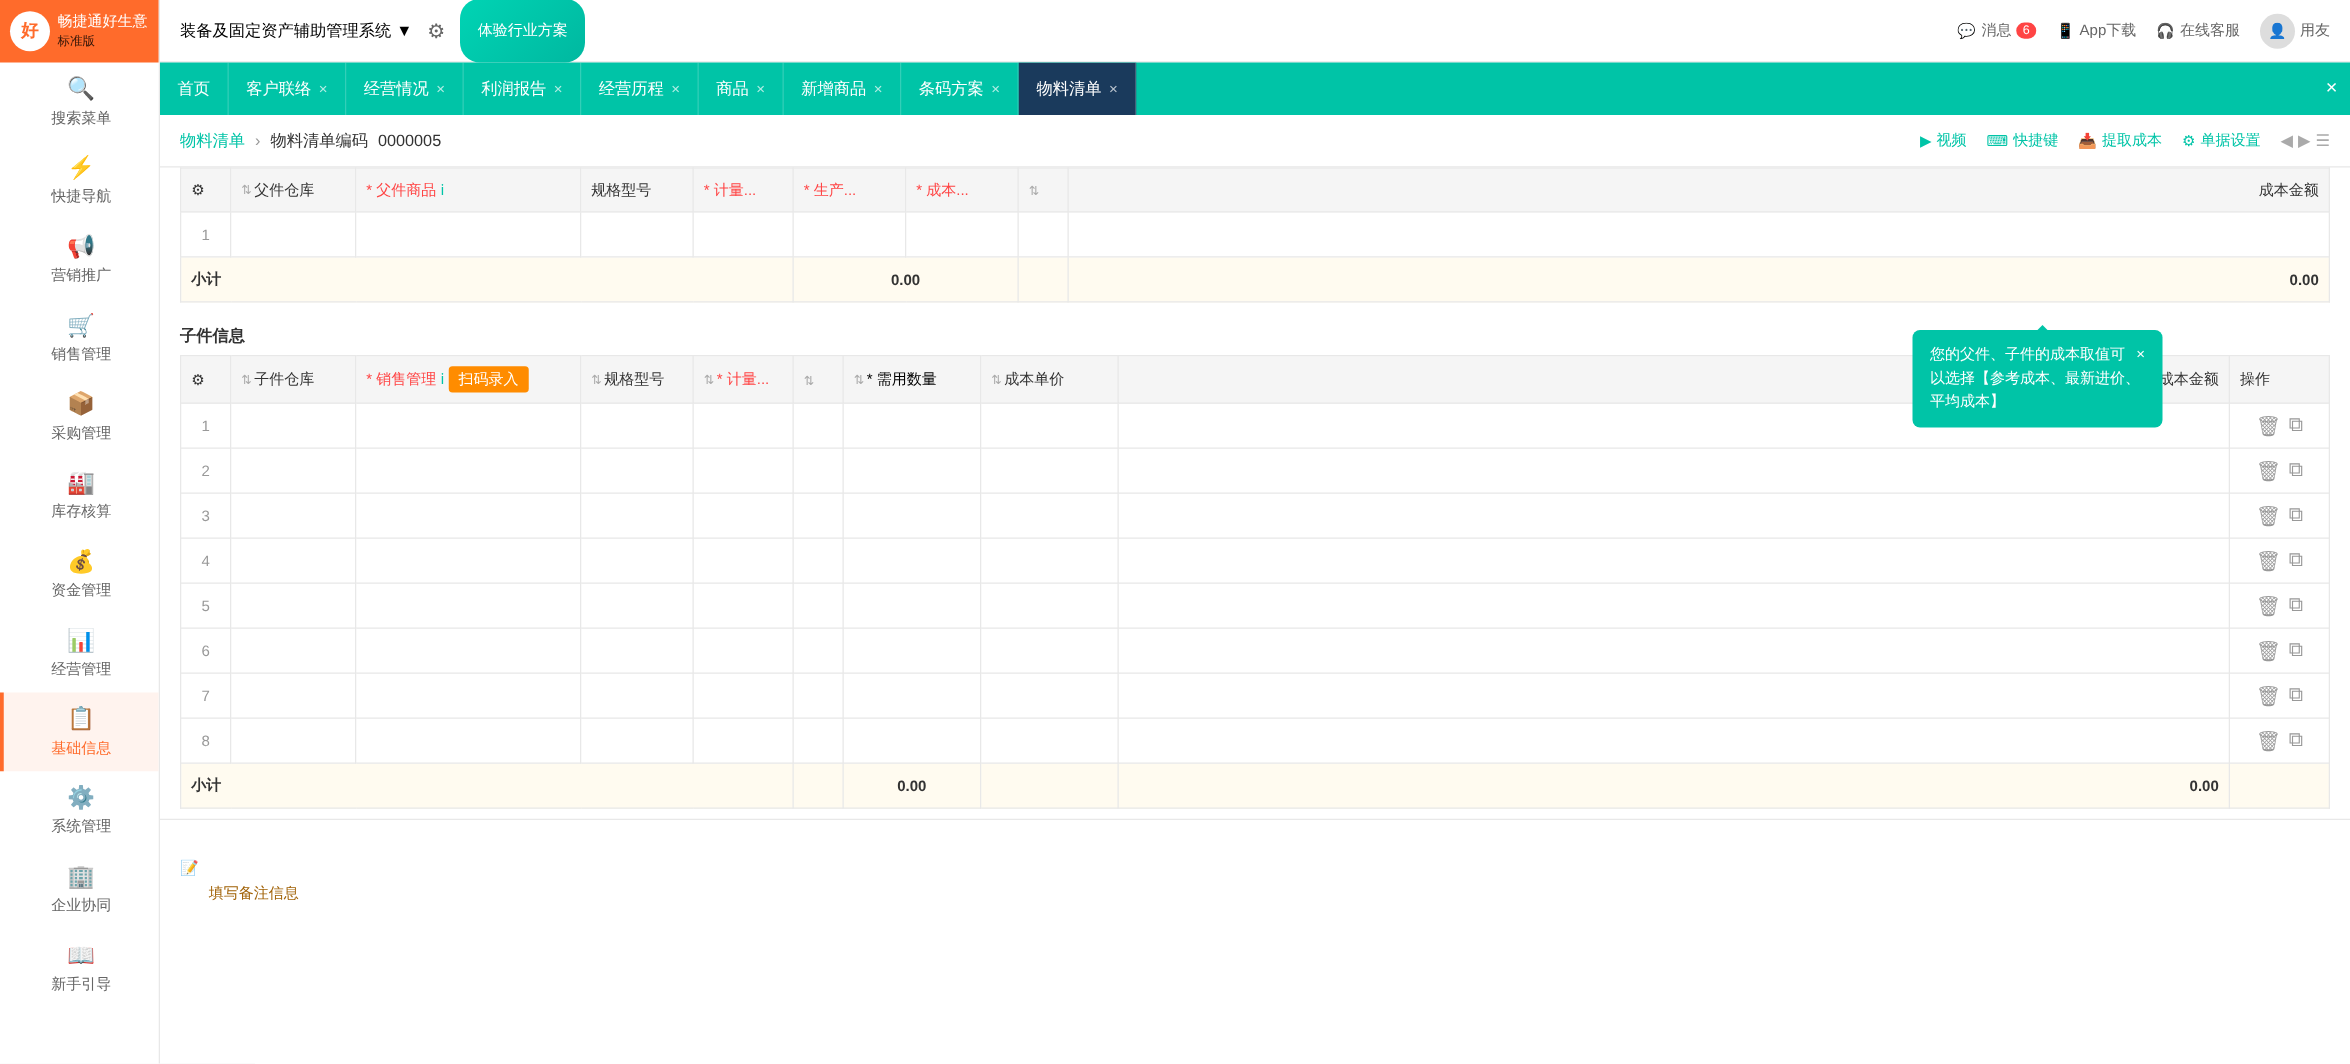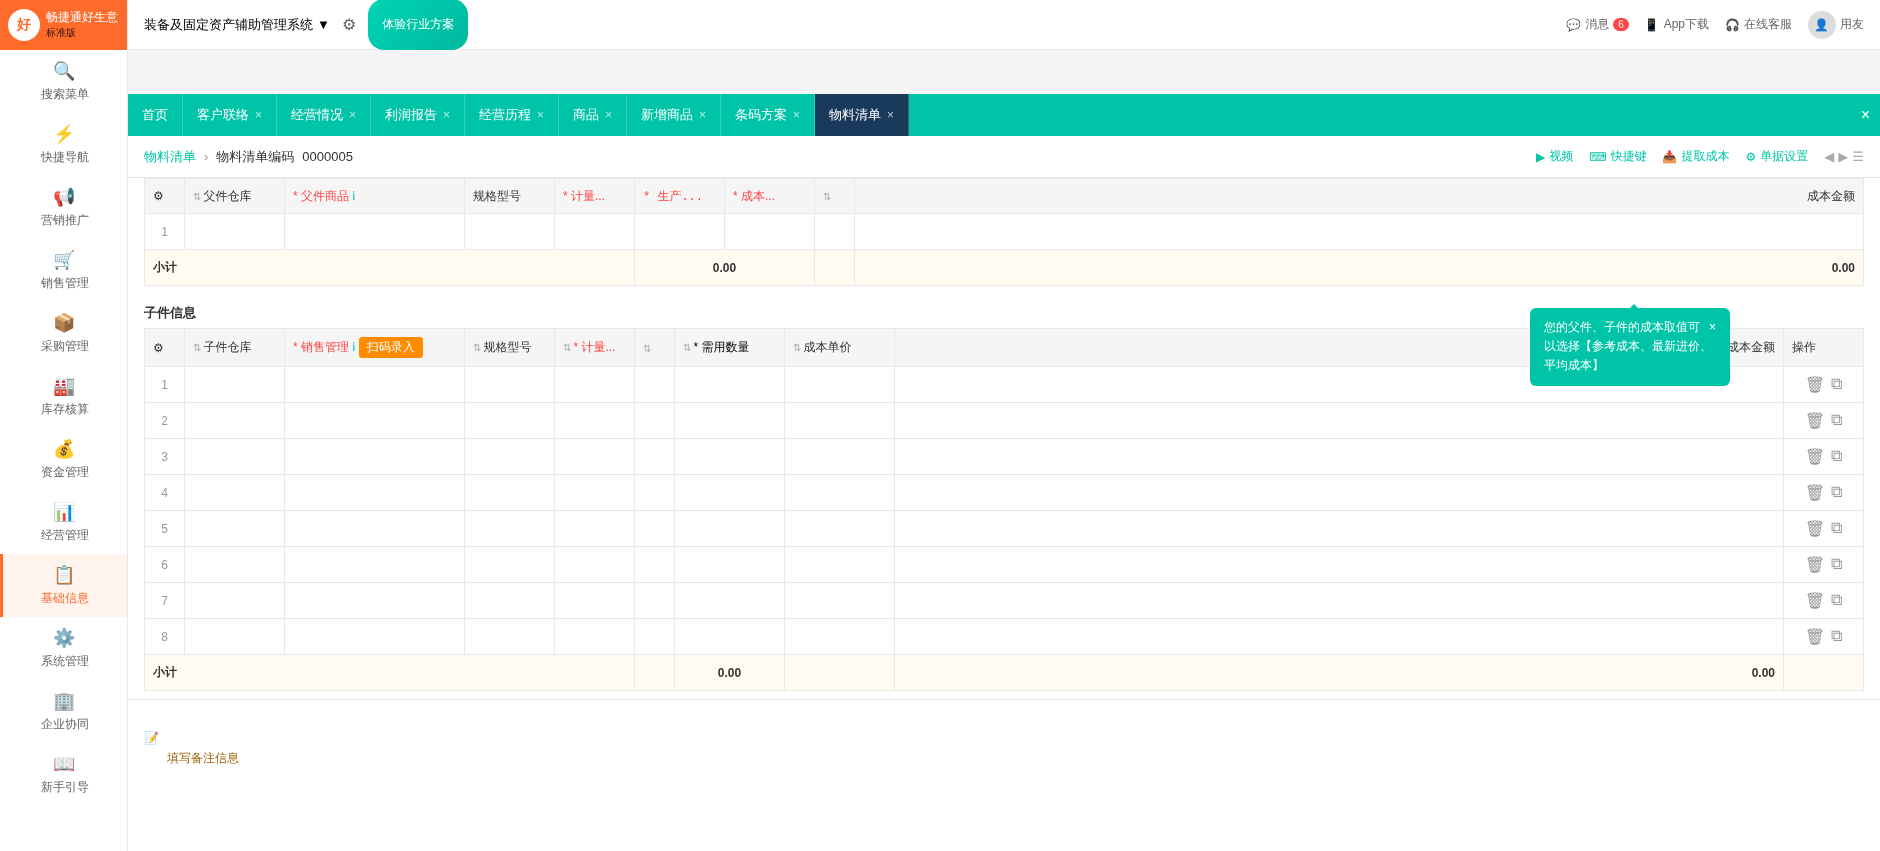--- a/index.html
+++ b/index.html
@@ -80,21 +80,20 @@
     .user-avatar { width: 28px; height: 28px; border-radius: 50%; background: #ddd; display: flex; align-items: center; justify-content: center; }
 
     
     .nav-tabs {
       background: #00c4a7;
       display: flex;
       align-items: stretch;
       height: 42px;
       flex-shrink: 0;
       overflow: hidden;
-      margin-top: 44px;
     }
     .nav-tab {
       display: flex; align-items: center; padding: 0 14px;
       color: #fff; cursor: pointer; font-size: 13px; gap: 6px;
       border-right: 1px solid rgba(255,255,255,0.2);
       white-space: nowrap;
     }
     .nav-tab.active { background: #1a3a5c; }
     .nav-tab-close { font-size: 12px; opacity: 0.7; }
 
@@ -427,21 +426,21 @@
               <th class="col-warehouse">
                 <span class="th-sort">
                   <span class="sort-icon">⇅</span>父件仓库
                 </span>
               </th>
               <th class="col-product" style="color:#ff4444;">
                 * 父件商品 <span style="color:#00c4a7;cursor:pointer;">ℹ</span>
               </th>
               <th class="col-spec">规格型号</th>
               <th class="col-unit" style="color:#ff4444;">* 计量...</th>
-              <th class="col-prod" style="color:#ff4444;font-family:Liberation Mono, monospace;">* 生产...</th>
+              <th class="col-prod" style="color:#ff4444;">* 生产...</th>
               <th class="col-cost" style="color:#ff4444;">* 成本...</th>
               <th style="width:40px;">
                 <span class="sort-icon">⇅</span>
               </th>
               <th class="col-cost-amount" style="text-align:right;">成本金额</th>
             </tr>
           </thead>
           <tbody>
             <tr>
               <td class="row-num col-settings">1</td>

